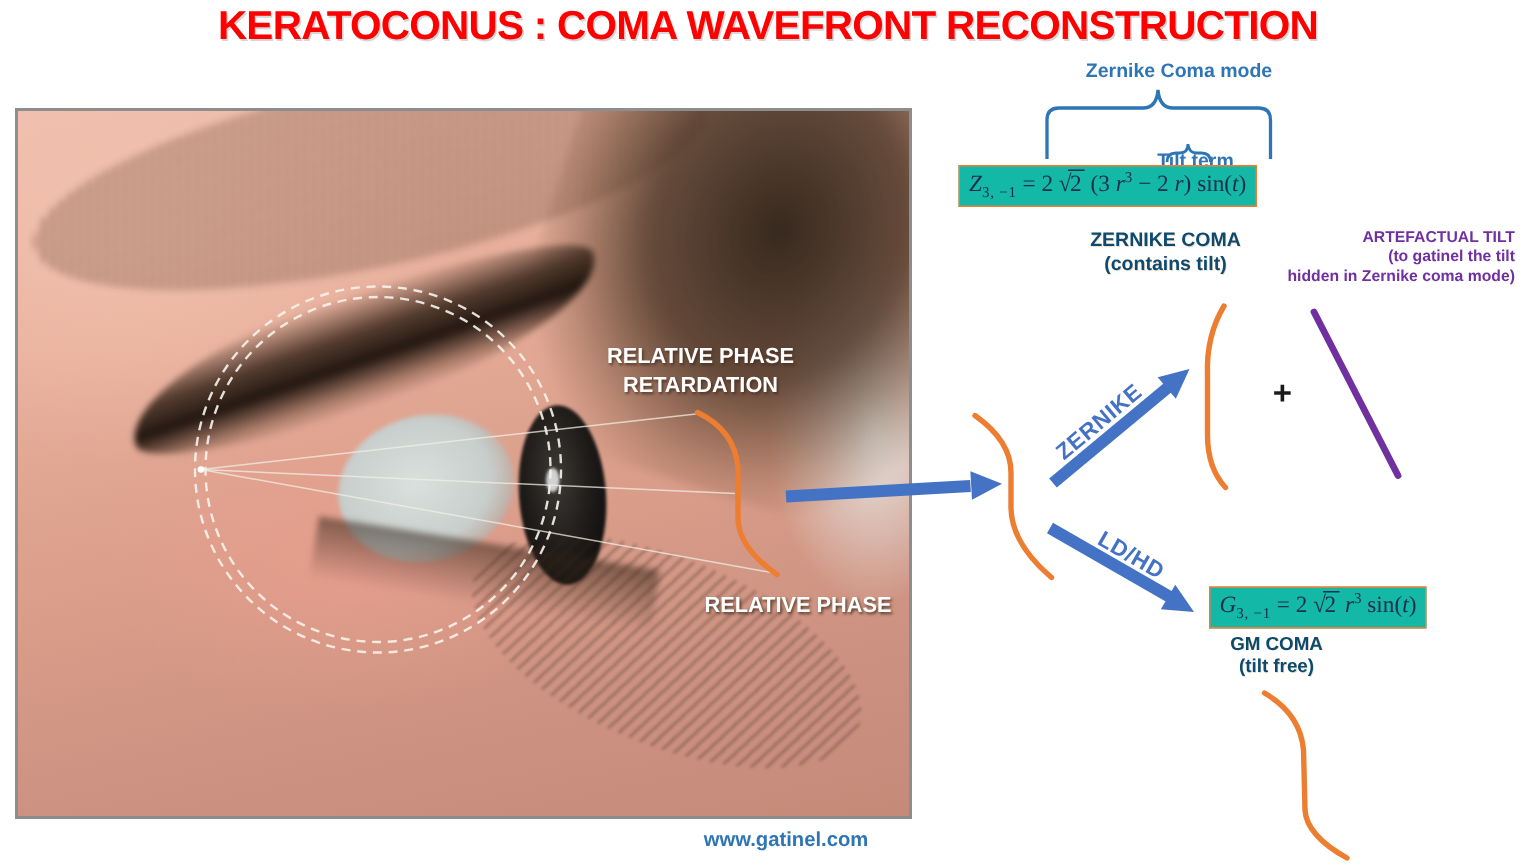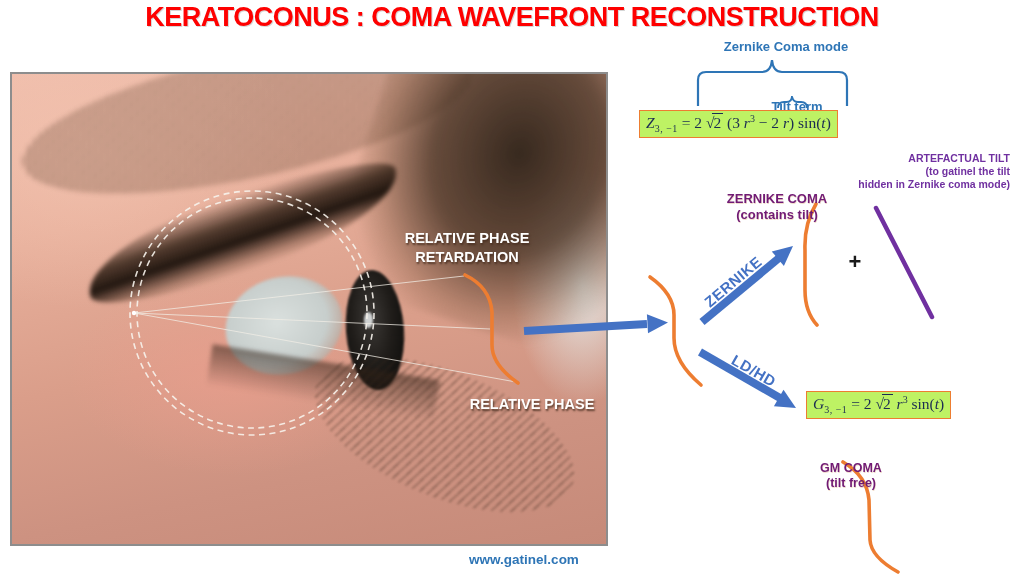--- a/index.html
+++ b/index.html
@@ -50,33 +50,33 @@
   #lbl-retardation{left:378px;top:229px;width:178px;}
   #lbl-advance{left:443px;top:395px;width:178px;}
 
   
   #overlay{left:0;top:0;z-index:5;pointer-events:none;}
 
   
   .blue-label{color:#2e75b6;font-weight:bold;font-size:13px;text-align:center;z-index:6;}
   #zernike-mode-label{left:686px;top:39px;width:200px;}
   #tilt-term-label{left:747px;top:79px;width:100px;margin-top:20px;}
-  .orange-label{color:#701a75;font-weight:bold;font-size:13px;line-height:16px;text-align:center;z-index:6;
-        text-shadow:0.5px 0.5px 0 rgba(200,120,50,.25);margin-top:39px;}
+  .orange-label{color:#0c4a6e;font-weight:bold;font-size:13px;line-height:16px;text-align:center;z-index:6;
+        text-shadow:0.5px 0.5px 0 rgba(200,120,50,.25);}
   #zernike-coma-label{left:702px;top:152px;width:150px;}
   #gm-coma-label{left:786px;top:422px;width:130px;font-size:12.5px;line-height:15px;}
   .purple-label{color:#7030a0;font-weight:bold;font-size:10.5px;line-height:13px;text-align:right;z-index:6;}
   #artefactual-label{left:836px;top:152px;width:174px;}
   .arrow-label{color:#4472c4;font-weight:bold;font-size:15px;text-align:center;z-index:6;letter-spacing:.5px;}
   #zernike-arrow-label{left:683px;top:273px;width:100px;transform:rotate(-40deg);}
   #ldhd-arrow-label{left:711px;top:362px;width:86px;transform:rotate(30deg);}
   #plus-sign{left:845px;top:249px;width:20px;font-size:22px;font-weight:bold;color:#1a1a1a;text-align:center;z-index:6;}
 
   
-  .formula{border:1.6px solid #ed7d31;background:#bef264;color:#1c2d52;z-index:6;
+  .formula{border:1.6px solid #ed7d31;background:#14b8a6;color:#1c2d52;z-index:6;
         font-family:"Liberation Serif",serif;font-size:15.5px;padding:2px 6px 3px 6px;white-space:nowrap;}
   #formula-z{left:639px;top:110px;}
   #formula-g{left:806px;top:391px;}
   .formula .var{font-style:italic;}
   .formula .fsub{font-size:10px;vertical-align:-4px;letter-spacing:.5px;}
   .formula .fsup{font-size:10px;vertical-align:6px;}
   .formula .radicand{border-top:1.3px solid #1c2d52;padding:0 2px 0 1px;}
   .formula .sqrtsign{margin-right:-2px;}
 
   

